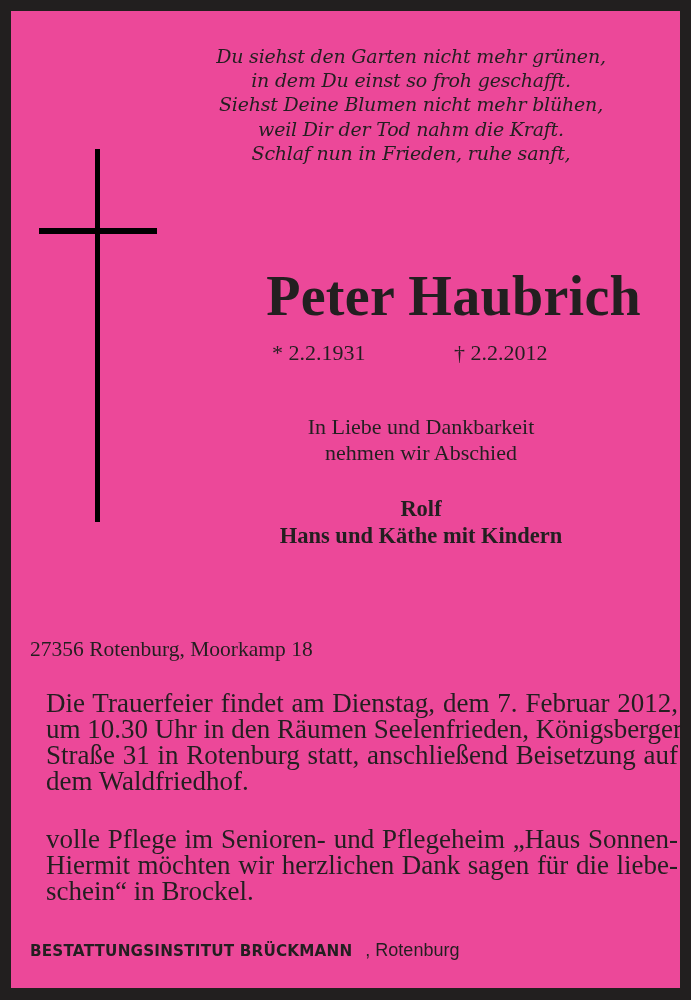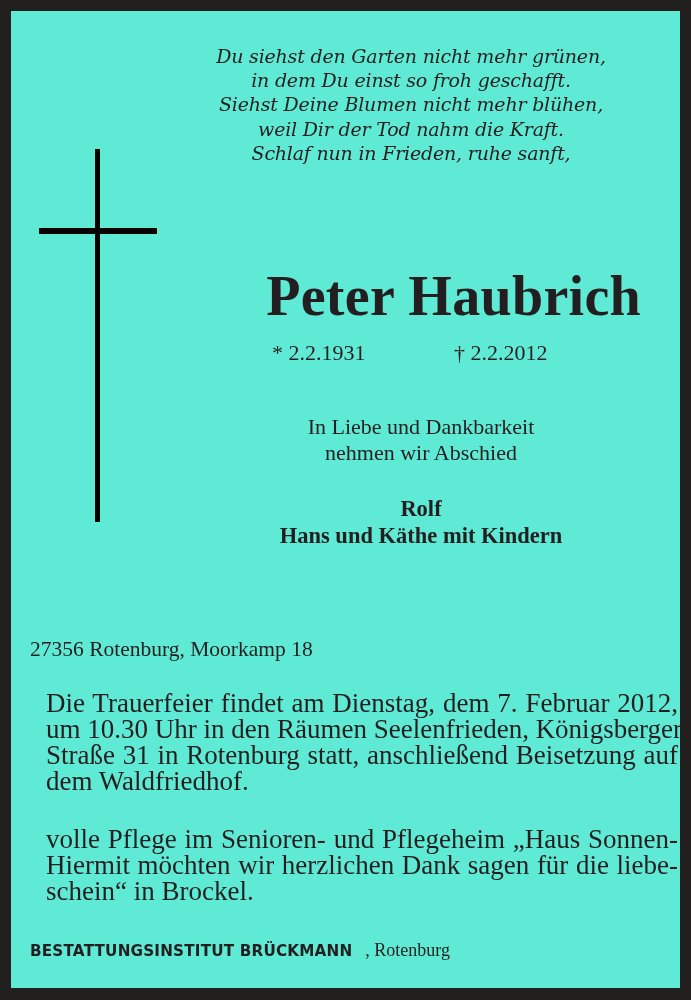--- a/index.html
+++ b/index.html
@@ -6,21 +6,21 @@
   body {
     width: 691px; height: 1000px;
     background: #221f1f;
     position: relative;
     overflow: hidden;
   }
   .frame {
     position: absolute;
     left: 11px; top: 11px;
     width: 669px; height: 977px;
-    background: #5eead4;
+    background: #ec4899;
     color: #231f20;
     font-family: "DejaVu Serif", "Liberation Serif", serif;
   }
   .poem {
     position: absolute;
     left: 180px; top: 33px; width: 440px;
     text-align: center;
     font-style: italic;
     font-size: 19px;
     line-height: 24.2px;
@@ -107,21 +107,21 @@
   .footer .firm {
     font-family: "DejaVu Sans", sans-serif;
     font-weight: bold;
     font-size: 16px;
     letter-spacing: 0.2px;
     transform: scaleX(0.95);
     display: inline-block;
     transform-origin: left center;
   }
   .footer .city {
-    font-family: Liberation Serif, serif;
+    font-family: Liberation Sans, sans-serif;
     font-size: 18px;
     margin-left: -4px;
   }
 </style>
 </head>
 <body>
 
 <div class="frame">
 
   <div class="poem">

